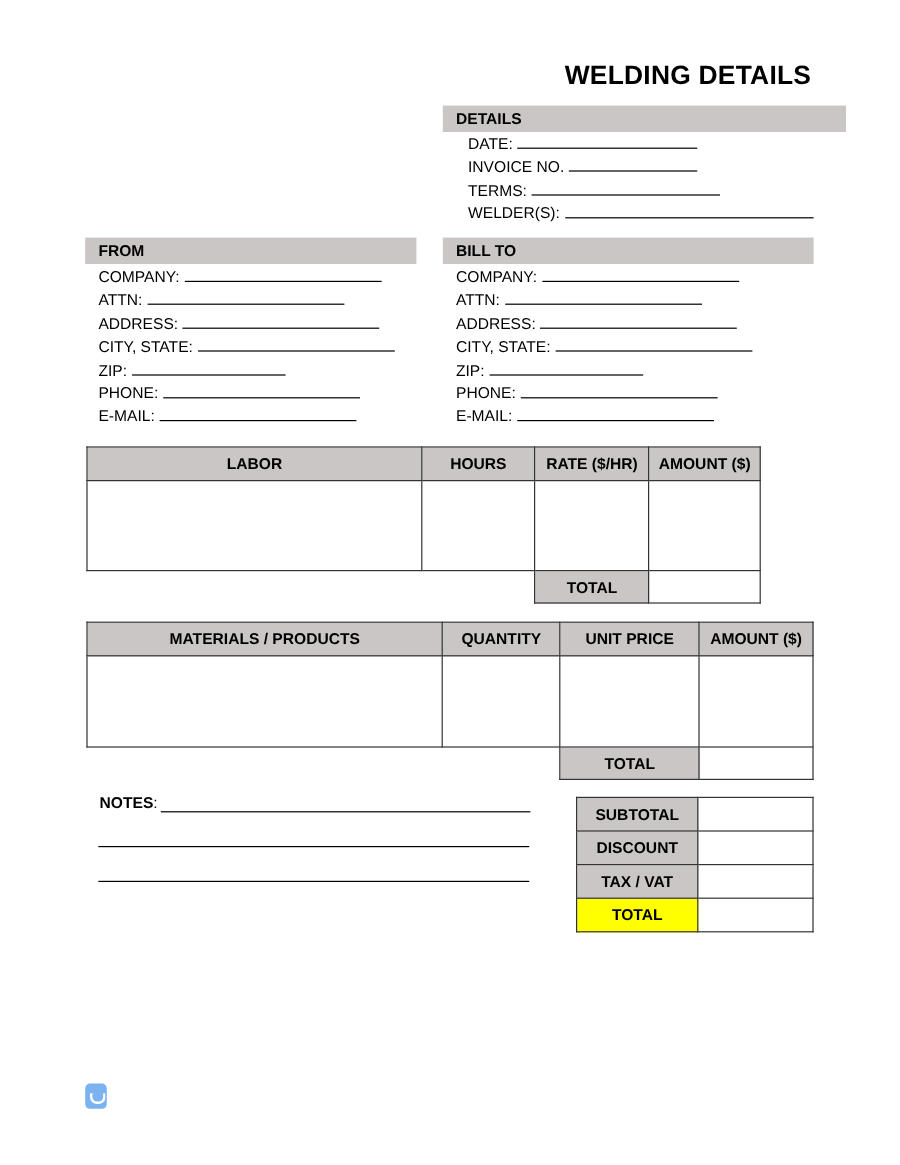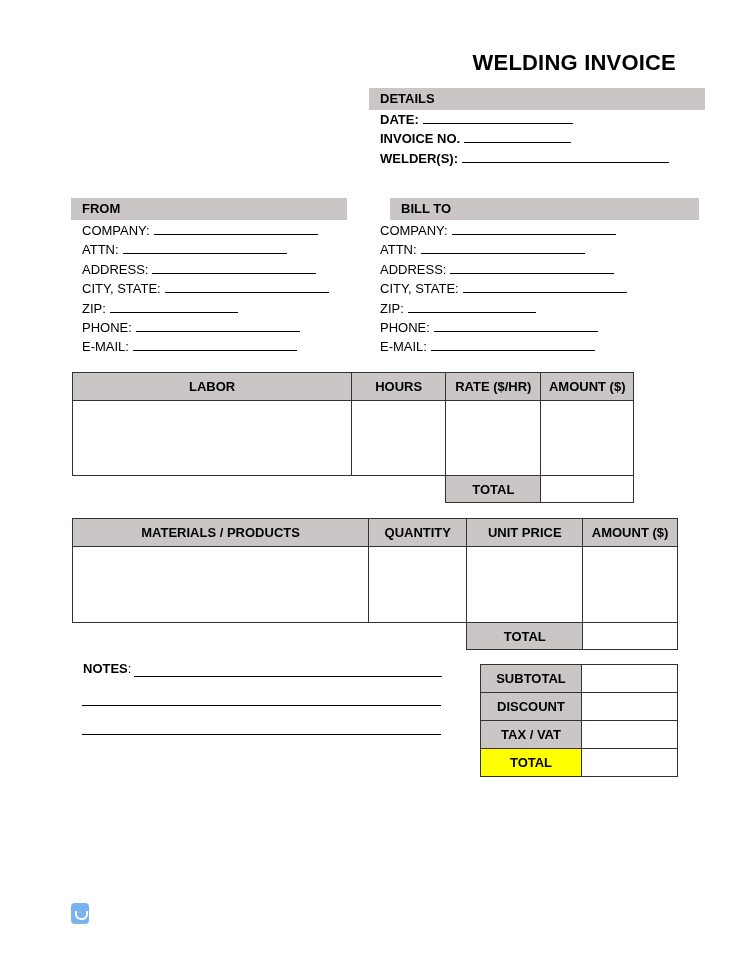--- a/index.html
+++ b/index.html
@@ -14,41 +14,42 @@
   table.grid td { border:1px solid #333; padding:0; }
   .tot-label { background:#c9c6c5; font-weight:bold; text-align:center; font-size:13px; }
   .notes-line { position:absolute; border-bottom:1px solid #000; height:0; }
   .yellow { background:#ffff00 !important; }
   .badge { left:71px; top:903px; width:18px; height:21px; border-radius:4px; background:#7bb2f0; }
   .badge::after { content:""; position:absolute; left:4px; top:8px; width:9px; height:7px; border:2px solid #fff; border-top:none; border-radius:0 0 6px 6px; }
 </style>
 </head>
 <body>
 
-<div class="abs title">WELDING INVOICE</div>
+<div class="abs title">WELDING DETAILS</div>
 
 <div class="abs sec-head" style="left:369px; top:88px; width:336px;">DETAILS</div>
-<div class="abs" style="left:380px; top:110px;font-weight:bold;">
+<div class="abs" style="left:390px; top:110px;">
   <div class="field"><span>DATE:</span><span class="line" style="width:150px;"></span></div>
   <div class="field"><span>INVOICE NO.</span><span class="line" style="width:107px;"></span></div>
+  <div class="field"><span>TERMS:</span><span class="line" style="width:157px;"></span></div>
   <div class="field"><span>WELDER(S):</span><span class="line" style="width:207px;"></span></div>
 </div>
 
 <div class="abs sec-head" style="left:71px; top:198px; width:276px;">FROM</div>
 <div class="abs" style="left:82px; top:221px;">
   <div class="field"><span>COMPANY:</span><span class="line" style="width:164px;"></span></div>
   <div class="field"><span>ATTN:</span><span class="line" style="width:164px;"></span></div>
   <div class="field"><span>ADDRESS:</span><span class="line" style="width:164px;"></span></div>
   <div class="field"><span>CITY, STATE:</span><span class="line" style="width:164px;"></span></div>
   <div class="field"><span>ZIP:</span><span class="line" style="width:128px;"></span></div>
   <div class="field"><span>PHONE:</span><span class="line" style="width:164px;"></span></div>
   <div class="field"><span>E-MAIL:</span><span class="line" style="width:164px;"></span></div>
 </div>
 
-<div class="abs sec-head" style="left:390px; top:198px; width:309px;">BILL TO</div>
+<div class="abs sec-head" style="left:369px; top:198px; width:309px;">BILL TO</div>
 <div class="abs" style="left:380px; top:221px;">
   <div class="field"><span>COMPANY:</span><span class="line" style="width:164px;"></span></div>
   <div class="field"><span>ATTN:</span><span class="line" style="width:164px;"></span></div>
   <div class="field"><span>ADDRESS:</span><span class="line" style="width:164px;"></span></div>
   <div class="field"><span>CITY, STATE:</span><span class="line" style="width:164px;"></span></div>
   <div class="field"><span>ZIP:</span><span class="line" style="width:128px;"></span></div>
   <div class="field"><span>PHONE:</span><span class="line" style="width:164px;"></span></div>
   <div class="field"><span>E-MAIL:</span><span class="line" style="width:164px;"></span></div>
 </div>
 

